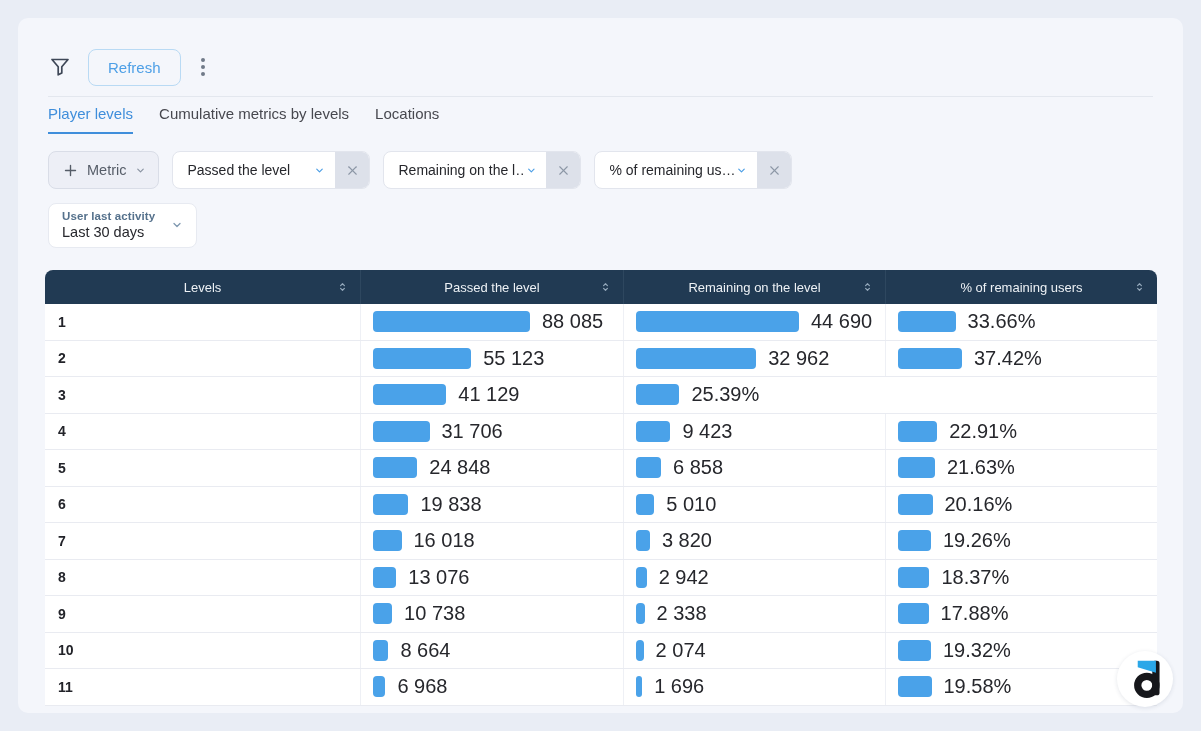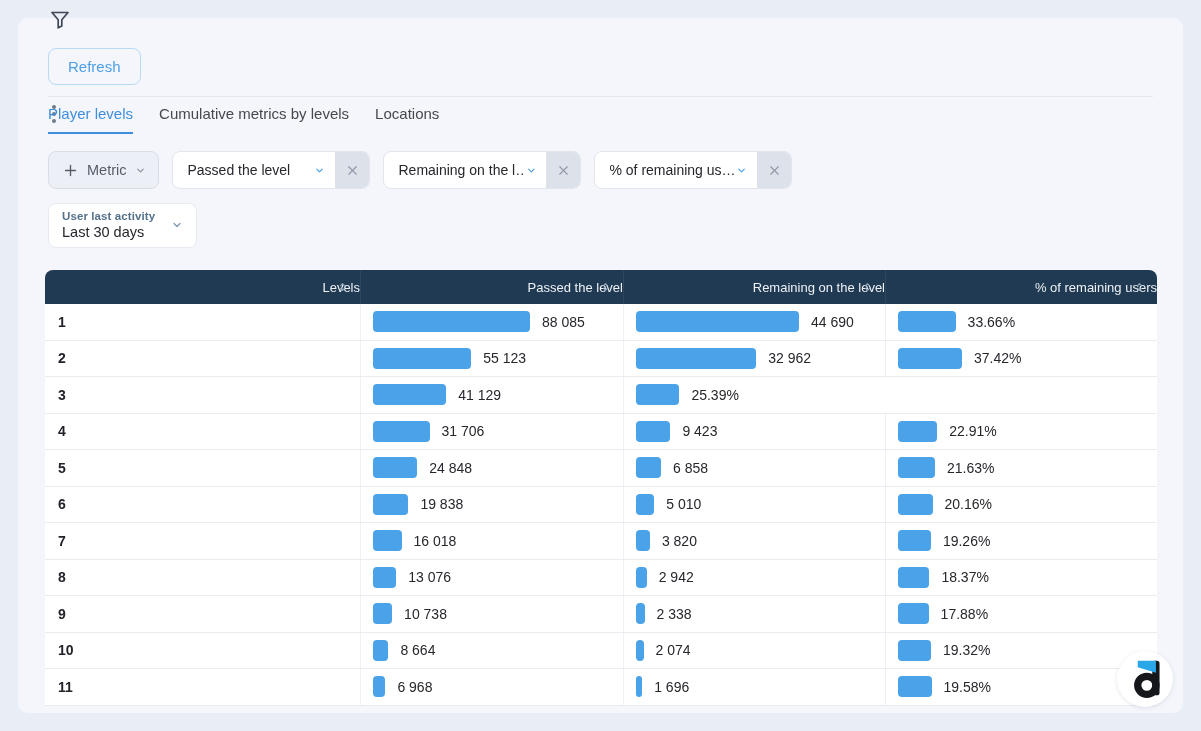--- a/index.html
+++ b/index.html
@@ -19,21 +19,21 @@
   }
   
   .card-header {
     display: flex; align-items: center; justify-content: space-between;
     padding: 28px 30px 0 30px;
     height: 70px;
   }
   .page-title {
     font-size: 21px; font-weight: 600; color: #24252a; letter-spacing: .2px;
   }
-  .header-actions { display: flex; align-items: flex-start; gap: 16px; flex-direction: column; }
+  .header-actions { display: flex; align-items: center; gap: 16px; }
   .icon-btn { background: none; border: none; cursor: pointer; display: flex; align-items: center; justify-content: center; }
   .refresh-btn {
     height: 37px; padding: 0 19px;
     border: 1px solid #b9daf4; border-radius: 8px;
     background: transparent; color: #4d9fe6;
     font-family: "Liberation Sans", sans-serif;
     font-size: 15px; cursor: pointer;
   }
   .kebab { display: flex; flex-direction: column; gap: 3px; padding: 4px; }
   .kebab i { width: 4px; height: 4px; border-radius: 50%; background: #707a88; display:block; }
@@ -73,36 +73,36 @@
   .activity-label { font-size: 11.5px; font-weight: 700; color: #55718c; letter-spacing: .1px; }
   .activity-value { font-size: 14.5px; color: #26272c; margin-top: 2px; }
   
   .table { margin: 22px 26px 0 27px; width: 1112px; }
   .thead {
     display: grid; grid-template-columns: 315px 263px 262px 272px;
     background: #213a53; border-radius: 8px 8px 0 0;
     height: 34px;
   }
   .th {
-    position: relative; display: flex; align-items: center; justify-content: flex-end;
+    position: relative; display: flex; align-items: center; justify-content: center;
     color: #edf1f5; font-size: 13px; cursor: pointer;
   }
   .th + .th { border-left: 1px solid #2e475f; }
   .th .sort { position: absolute; right: 11px; top: 50%; transform: translateY(-50%); }
   .tbody { background: #ffffff; }
   .trow {
     display: grid; grid-template-columns: 315px 263px 262px 272px;
     height: 36.5px; border-bottom: 1px solid #e9ebf1; background: #ffffff;
   }
   .cell { display: flex; align-items: center; }
   .cell + .cell { border-left: 1px solid #eef0f5; }
   .cell-level { padding-left: 13px; font-size: 14px; font-weight: 700; color: #222329; }
   .cell-bar { padding-left: 12px; }
   .bar { height: 21px; border-radius: 4px; background: #4aa2e9; flex: 0 0 auto; }
-  .bar-value { margin-left: 12px; font-size: 14px; color: #26272c; white-space: nowrap; }
+  .bar-value { margin-left: 12px; font-size: 20px; color: #26272c; white-space: nowrap; }
   
   .logo {
     position: absolute; right: 28px; bottom: 24px;
     width: 56px; height: 56px; border-radius: 50%;
     background: #ffffff; box-shadow: 0 1px 4px rgba(30,50,80,.12);
     display: flex; align-items: center; justify-content: center;
   }
 </style>
 </head>
 <body>

